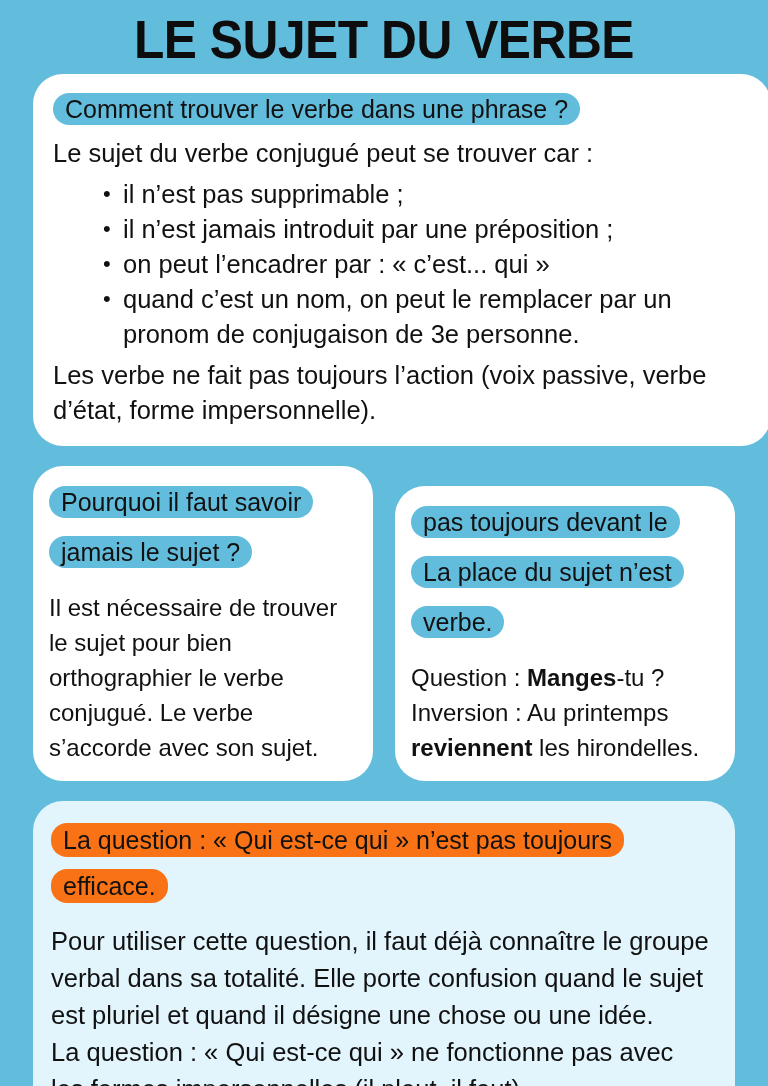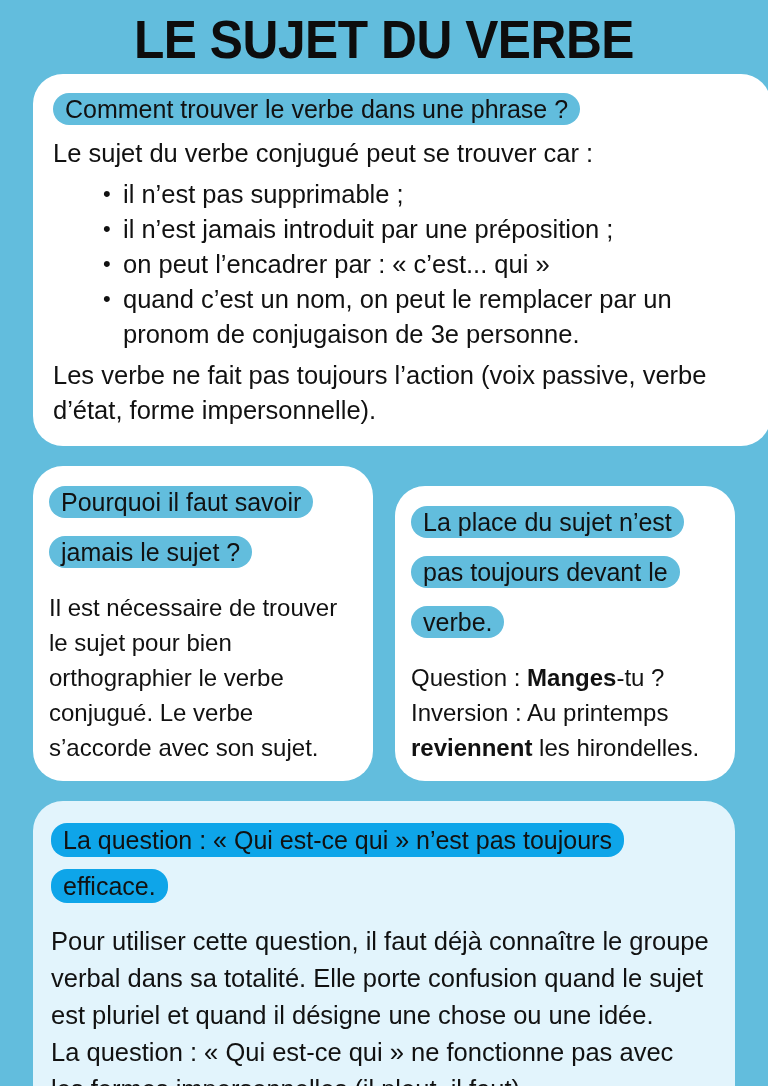--- a/index.html
+++ b/index.html
@@ -73,21 +73,21 @@
   
   .hl {
     background: #62bddd;
     border-radius: 16px;
     padding: 2px 12px;
     -webkit-box-decoration-break: clone;
     box-decoration-break: clone;
     color: #111111;
   }
   .hl-white {
-    background: #0ea5e9;
+    background: #f97316;
     border-radius: 16px;
     padding: 3px 12px;
     -webkit-box-decoration-break: clone;
     box-decoration-break: clone;
     color: #111111;
   }
 
   .heading-line {
     font-size: 25px;
     line-height: 42px;
@@ -158,22 +158,22 @@
 
   <div class="row">
 
     <section class="card card-half">
       <p class="heading-line-sm"><span class="hl">Pourquoi il faut savoir</span></p>
       <p class="heading-line-sm"><span class="hl">jamais le sujet ?</span></p>
       <p class="body-text-sm">Il est nécessaire de trouver le sujet pour bien orthographier le verbe conjugué. Le verbe s’accorde avec son sujet.</p>
     </section>
 
     <section class="card card-half">
+      <p class="heading-line-sm"><span class="hl">pas toujours devant le</span></p>
       <p class="heading-line-sm"><span class="hl">La place du sujet n’est</span></p>
-      <p class="heading-line-sm"><span class="hl">pas toujours devant le</span></p>
       <p class="heading-line-sm"><span class="hl">verbe.</span></p>
       <p class="body-text-sm"><span>Question : </span><b>Manges</b><span>-tu ?</span></p>
       <p class="body-text-sm" style="margin-top:0"><span>Inversion : Au printemps</span> <b>reviennent</b><span> les hirondelles.</span></p>
     </section>
 
   </div>
 
   <section class="card card-bottom" style="margin-top:20px">
     <p class="heading-line" style="line-height:46px;margin-bottom:0"><span class="hl-white">La question : « Qui est-ce qui » n’est pas toujours</span></p>
     <p class="heading-line" style="line-height:46px;margin-bottom:0"><span class="hl-white">efficace.</span></p>

